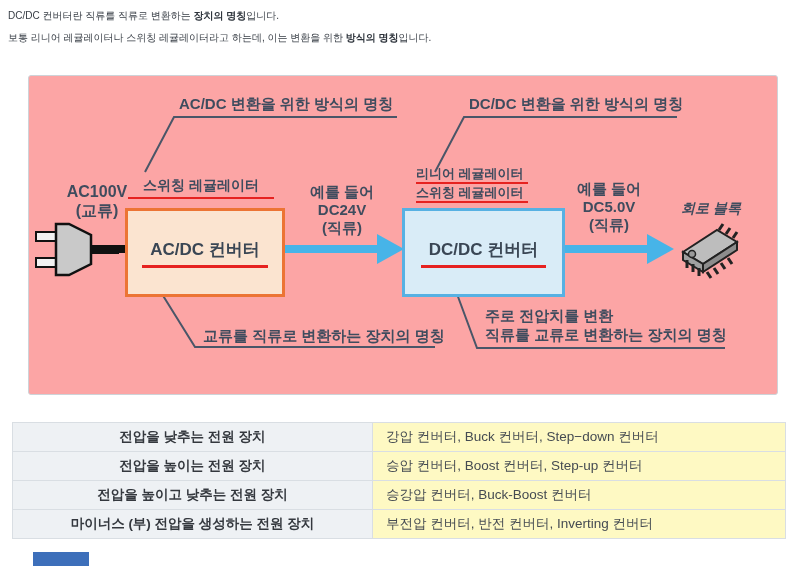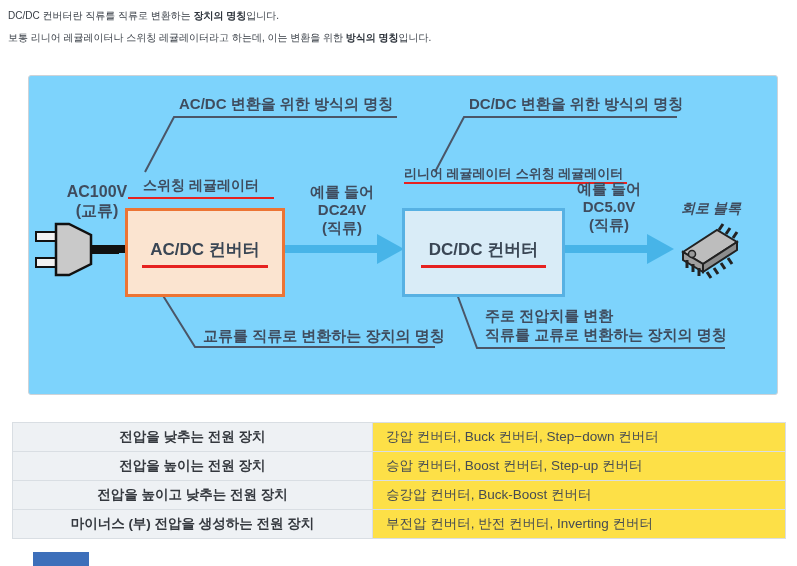--- a/index.html
+++ b/index.html
@@ -13,21 +13,21 @@
     position:absolute;left:8px;margin:0;
     font-size:10px;line-height:22px;color:#363c44;
   }
   .intro b{font-weight:bold;color:#2e343c;}
   #intro1{top:5px;}
   #intro2{top:27px;}
 
   
   .panel{
     position:absolute;left:28px;top:75px;width:748px;height:318px;
-    background:#7dd3fc;border:1px solid #ced3d8;border-radius:3px;
+    background:#fca5a5;border:1px solid #ced3d8;border-radius:3px;
   }
   .panel svg.overlay{position:absolute;left:0;top:0;}
   .lbl{position:absolute;color:#3f4c5e;font-weight:bold;white-space:nowrap;}
   .callout-top{font-size:15px;}
   .small-lines{font-size:15px;line-height:18px;text-align:center;}
   .io-label{font-size:16px;line-height:19px;text-align:center;}
   .reg-center{
     font-size:14px;text-align:center;
     border-bottom:2px solid #e62220;padding-bottom:2px;
   }
@@ -56,21 +56,21 @@
   .tbl-row{
     display:grid;grid-template-columns:360px 1fr;
     border-bottom:1px solid #d9dee3;height:28px;
   }
   .tbl-label{
     background:#eef1f4;border-right:1px solid #d9dee3;
     display:flex;align-items:center;justify-content:center;
     font-size:13.5px;font-weight:bold;color:#34383e;
   }
   .tbl-value{
-    background:#fde047;display:flex;align-items:center;
+    background:#fef9c3;display:flex;align-items:center;
     padding-left:13px;font-size:13.5px;color:#454b52;
   }
 
   
   .partial-btn{
     position:absolute;left:33px;top:552px;width:56px;height:14px;
     background:#3d6fba;
   }
 </style>
 </head>
@@ -124,21 +124,21 @@
   <div class="conv-box" id="acdc-box">
     <span class="box-title">AC/DC 컨버터</span>
   </div>
 
   <div class="lbl small-lines" style="left:268px;top:107px;width:90px;">
     <div>예를 들어</div>
     <div>DC24V</div>
     <div>(직류)</div>
   </div>
 
-  <div class="lbl reg-stack" style="left:375px;top:90px;display:flex;align-items:flex-start;">
+  <div class="lbl reg-stack" style="left:387px;top:90px;display:flex;flex-direction:column;align-items:flex-start;">
     <span>리니어 레귤레이터</span>
     <span>스위칭 레귤레이터</span>
   </div>
 
   <div class="conv-box" id="dcdc-box">
     <span class="box-title">DC/DC 컨버터</span>
   </div>
 
   <div class="lbl small-lines" style="left:538px;top:104px;width:84px;">
     <div>예를 들어</div>

